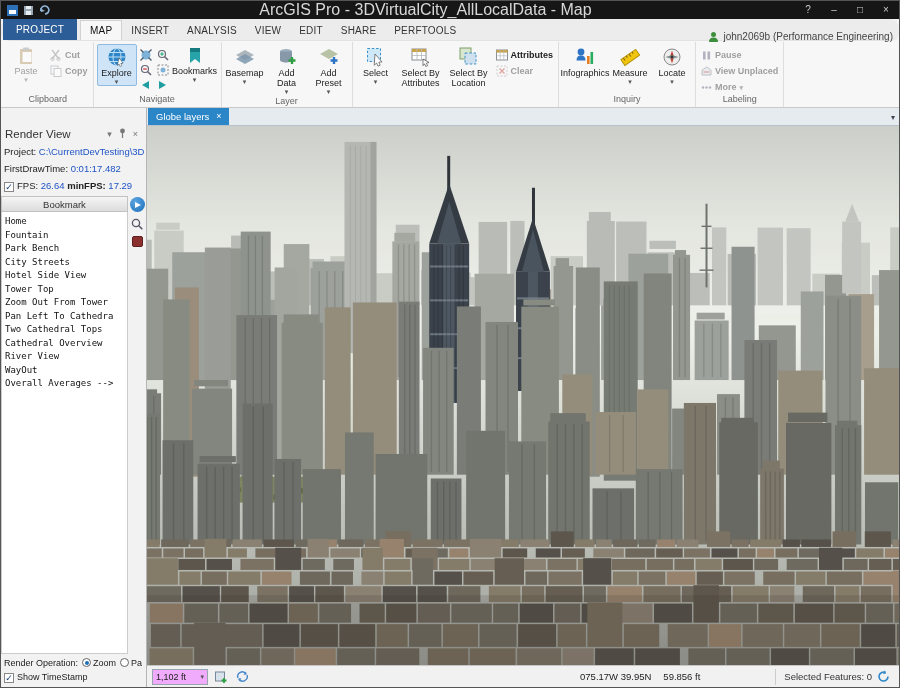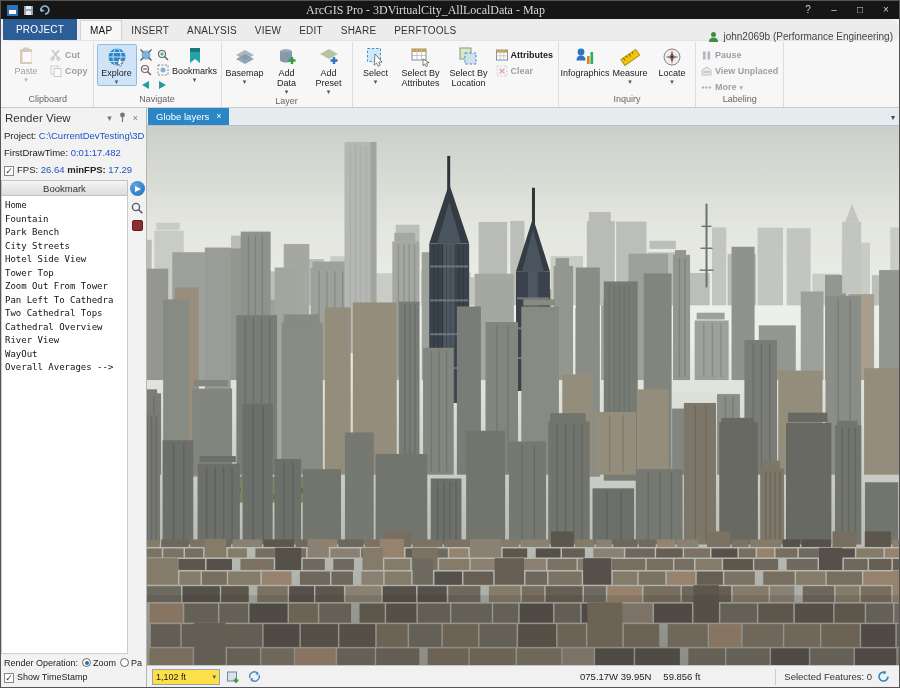--- a/index.html
+++ b/index.html
@@ -3,21 +3,21 @@
 <meta charset="utf-8">
 <style>
   *{margin:0;padding:0;box-sizing:border-box;}
   html,body{background:#666;}
   body{font-family:"Liberation Sans",sans-serif;font-size:11px;color:#222;}
   .window{width:900px;height:688px;background:#f4f4f4;border:1px solid #555;display:flex;flex-direction:column;overflow:hidden;position:relative;}
 
   
   .titlebar{height:18px;background:#161616;color:#ddd;display:flex;align-items:center;flex:0 0 18px;}
   .tb-left{display:flex;align-items:center;gap:5px;padding:0 6px;}
-  .tb-title{flex:1;text-align:center;font-size:12px;color:#d8d8d8;white-space:nowrap;overflow:hidden;font-family:Liberation Serif, serif;}
+  .tb-title{flex:1;text-align:center;font-size:16px;color:#d8d8d8;white-space:nowrap;overflow:hidden;}
   .tb-ctrls{display:flex;}
   .tb-btn{width:26px;text-align:center;font-size:10px;color:#ccc;cursor:default;line-height:18px;}
   .mini-ic{display:inline-block;}
 
   
   .tabrow{height:22px;background:#ececec;display:flex;align-items:flex-end;padding-left:2px;position:relative;flex:0 0 22px;border-bottom:1px solid #e2e2e2;border-radius:9px;}
   .tab{padding:4px 9px 4px;font-size:10px;color:#333;letter-spacing:.2px;}
   .tab.project{background:#2d5d96;color:#fff;padding:5px 13px 5px;margin-right:3px;}
   .tab.active{background:#f7f7f7;border:1px solid #d2d2d2;border-bottom:none;color:#111;}
   .userbadge{position:absolute;right:6px;top:12px;display:flex;align-items:center;gap:4px;font-size:10px;color:#444;}
@@ -40,21 +40,21 @@
   .navrow{display:flex;gap:3px;}
   .tinybtn{width:14px;height:13px;display:flex;align-items:center;justify-content:center;}
   .arrow-l{width:0;height:0;border-top:4px solid transparent;border-bottom:4px solid transparent;border-right:7px solid #1e9ea0;}
   .arrow-r{width:0;height:0;border-top:4px solid transparent;border-bottom:4px solid transparent;border-left:7px solid #1e9ea0;}
 
   
   .main{flex:1;display:flex;min-height:0;}
 
   
   .panel{width:146px;flex:0 0 146px;background:#f2f2f2;border-right:1px solid #b5b5b5;display:flex;flex-direction:column;font-size:10px;}
-  .panel-header{height:19px;display:flex;align-items:center;padding:0 4px;font-size:11.5px;color:#333;flex:0 0 19px;}
+  .panel-header{height:19px;display:flex;align-items:center;padding:0 4px;font-size:11.5px;color:#333;flex:0 0 19px;margin-top:16px;}
   .panel-header .sp{flex:1;}
   .ph-icon{width:13px;text-align:center;color:#777;font-size:9px;}
   .info{padding:2px 3px 1px;line-height:14px;white-space:nowrap;overflow:hidden;font-size:9.5px;}
   .blue{color:#1f53c5;}
   .bold{font-weight:bold;}
   .cb{display:inline-block;width:10px;height:10px;background:#fff;border:1px solid #888;font-size:9px;line-height:9px;text-align:center;color:#14407a;vertical-align:-1px;margin-right:3px;}
   .bm-wrap{flex:1;display:flex;min-height:0;margin-top:2px;}
   .bm-left{flex:1;display:flex;flex-direction:column;min-width:0;}
   .bmbar{height:16px;background:linear-gradient(#f5f5f5,#dcdcdc);border:1px solid #c2c2c2;display:flex;align-items:center;justify-content:center;font-size:9.5px;color:#333;flex:0 0 16px;}
   .bm-list{flex:1;background:#fff;border:1px solid #ccc;border-top:none;overflow:hidden;padding:3px 0 0 3px;font-family:"DejaVu Sans Mono",monospace;font-size:9px;line-height:13.5px;color:#111;}
@@ -69,21 +69,21 @@
 
   
   .maparea{flex:1;display:flex;flex-direction:column;min-width:0;background:#dfe3e8;}
   .maptabs{height:18px;flex:0 0 18px;background:#e6ebf0;display:flex;align-items:flex-end;padding-left:1px;border-bottom:1px solid #b9c2cb;position:relative;}
   .maptab{background:#2a86c7;color:#fff;font-size:9.5px;padding:3px 7px 3px 8px;display:flex;gap:7px;align-items:center;}
   .maptab .x{font-size:9px;line-height:9px;}
   .tabcaret{position:absolute;right:4px;top:5px;font-size:8px;color:#445;}
   .mapview{flex:1;position:relative;background:#b9bcb4;min-height:0;overflow:hidden;}
   .mapview svg{position:absolute;inset:0;width:100%;height:100%;display:block;}
   .mapstatus{height:22px;flex:0 0 22px;background:#f1f1f1;border-top:1px solid #c6c6c6;display:flex;align-items:center;padding:0 5px;font-size:9.5px;color:#333;gap:5px;}
-  .scalebox{width:68px;height:16px;background:#fde047;border:1px solid #98a4b0;display:flex;align-items:center;justify-content:space-between;padding:0 3px;font-size:9px;color:#222;}
+  .scalebox{width:56px;height:16px;background:#f0abfc;border:1px solid #98a4b0;display:flex;align-items:center;justify-content:space-between;padding:0 3px;font-size:9px;color:#222;}
   .statico{width:16px;height:16px;display:flex;align-items:center;justify-content:center;}
   .coords{margin-left:auto;display:flex;gap:12px;margin-right:70px;color:#222;}
   .selfeat{display:flex;align-items:center;gap:5px;border-left:1px solid #ccc;padding:0 4px 0 8px;height:16px;}
 </style>
 </head>
 <body>
 
 <div class="window">
 
   <div class="titlebar">

